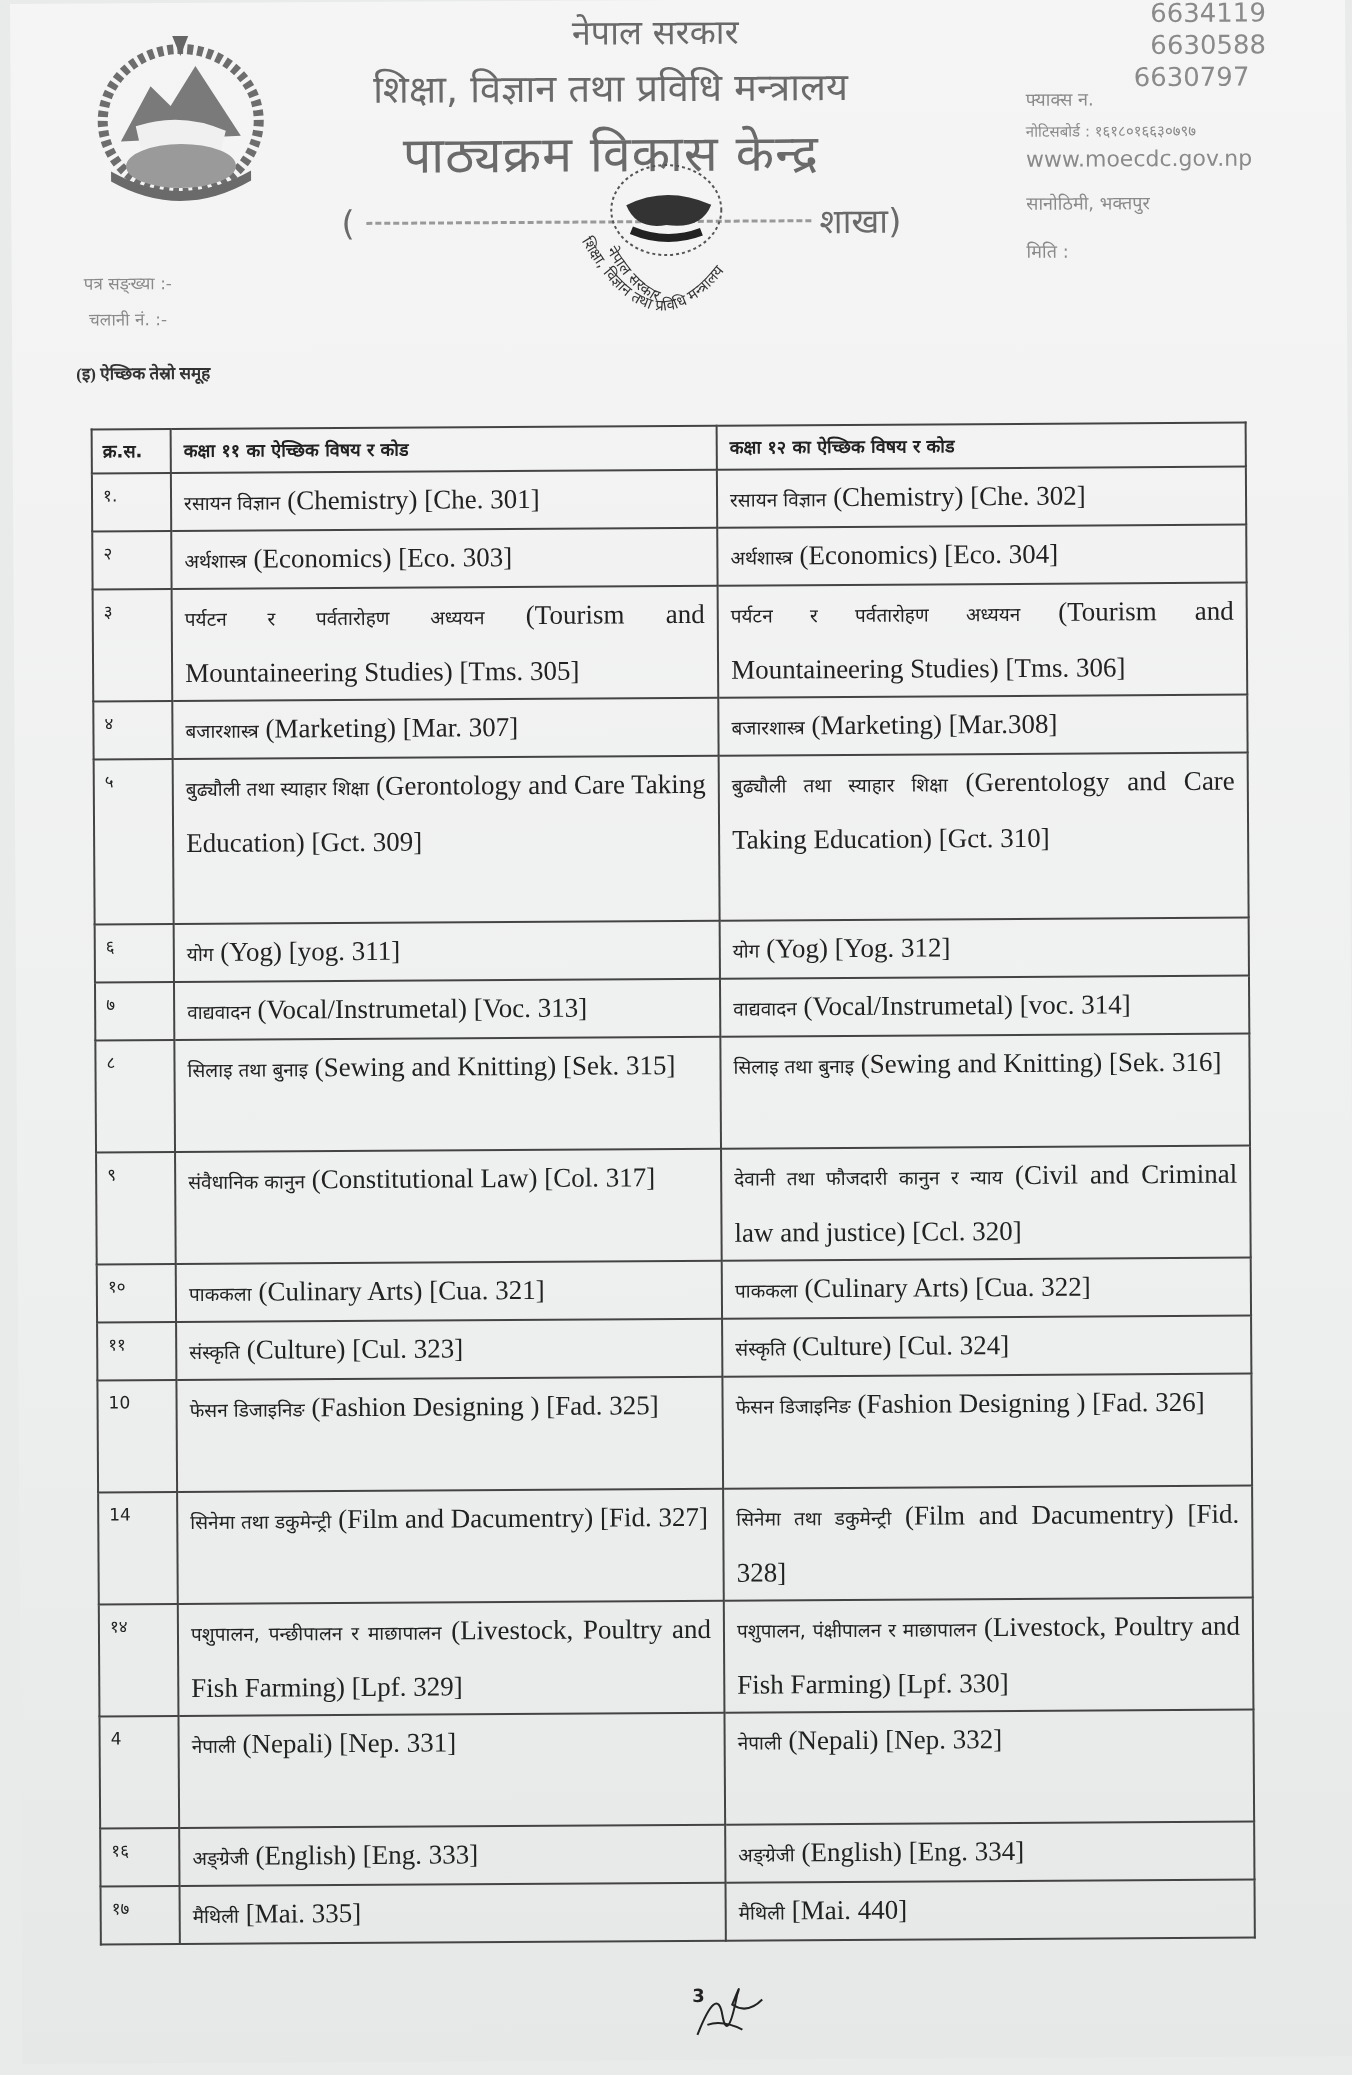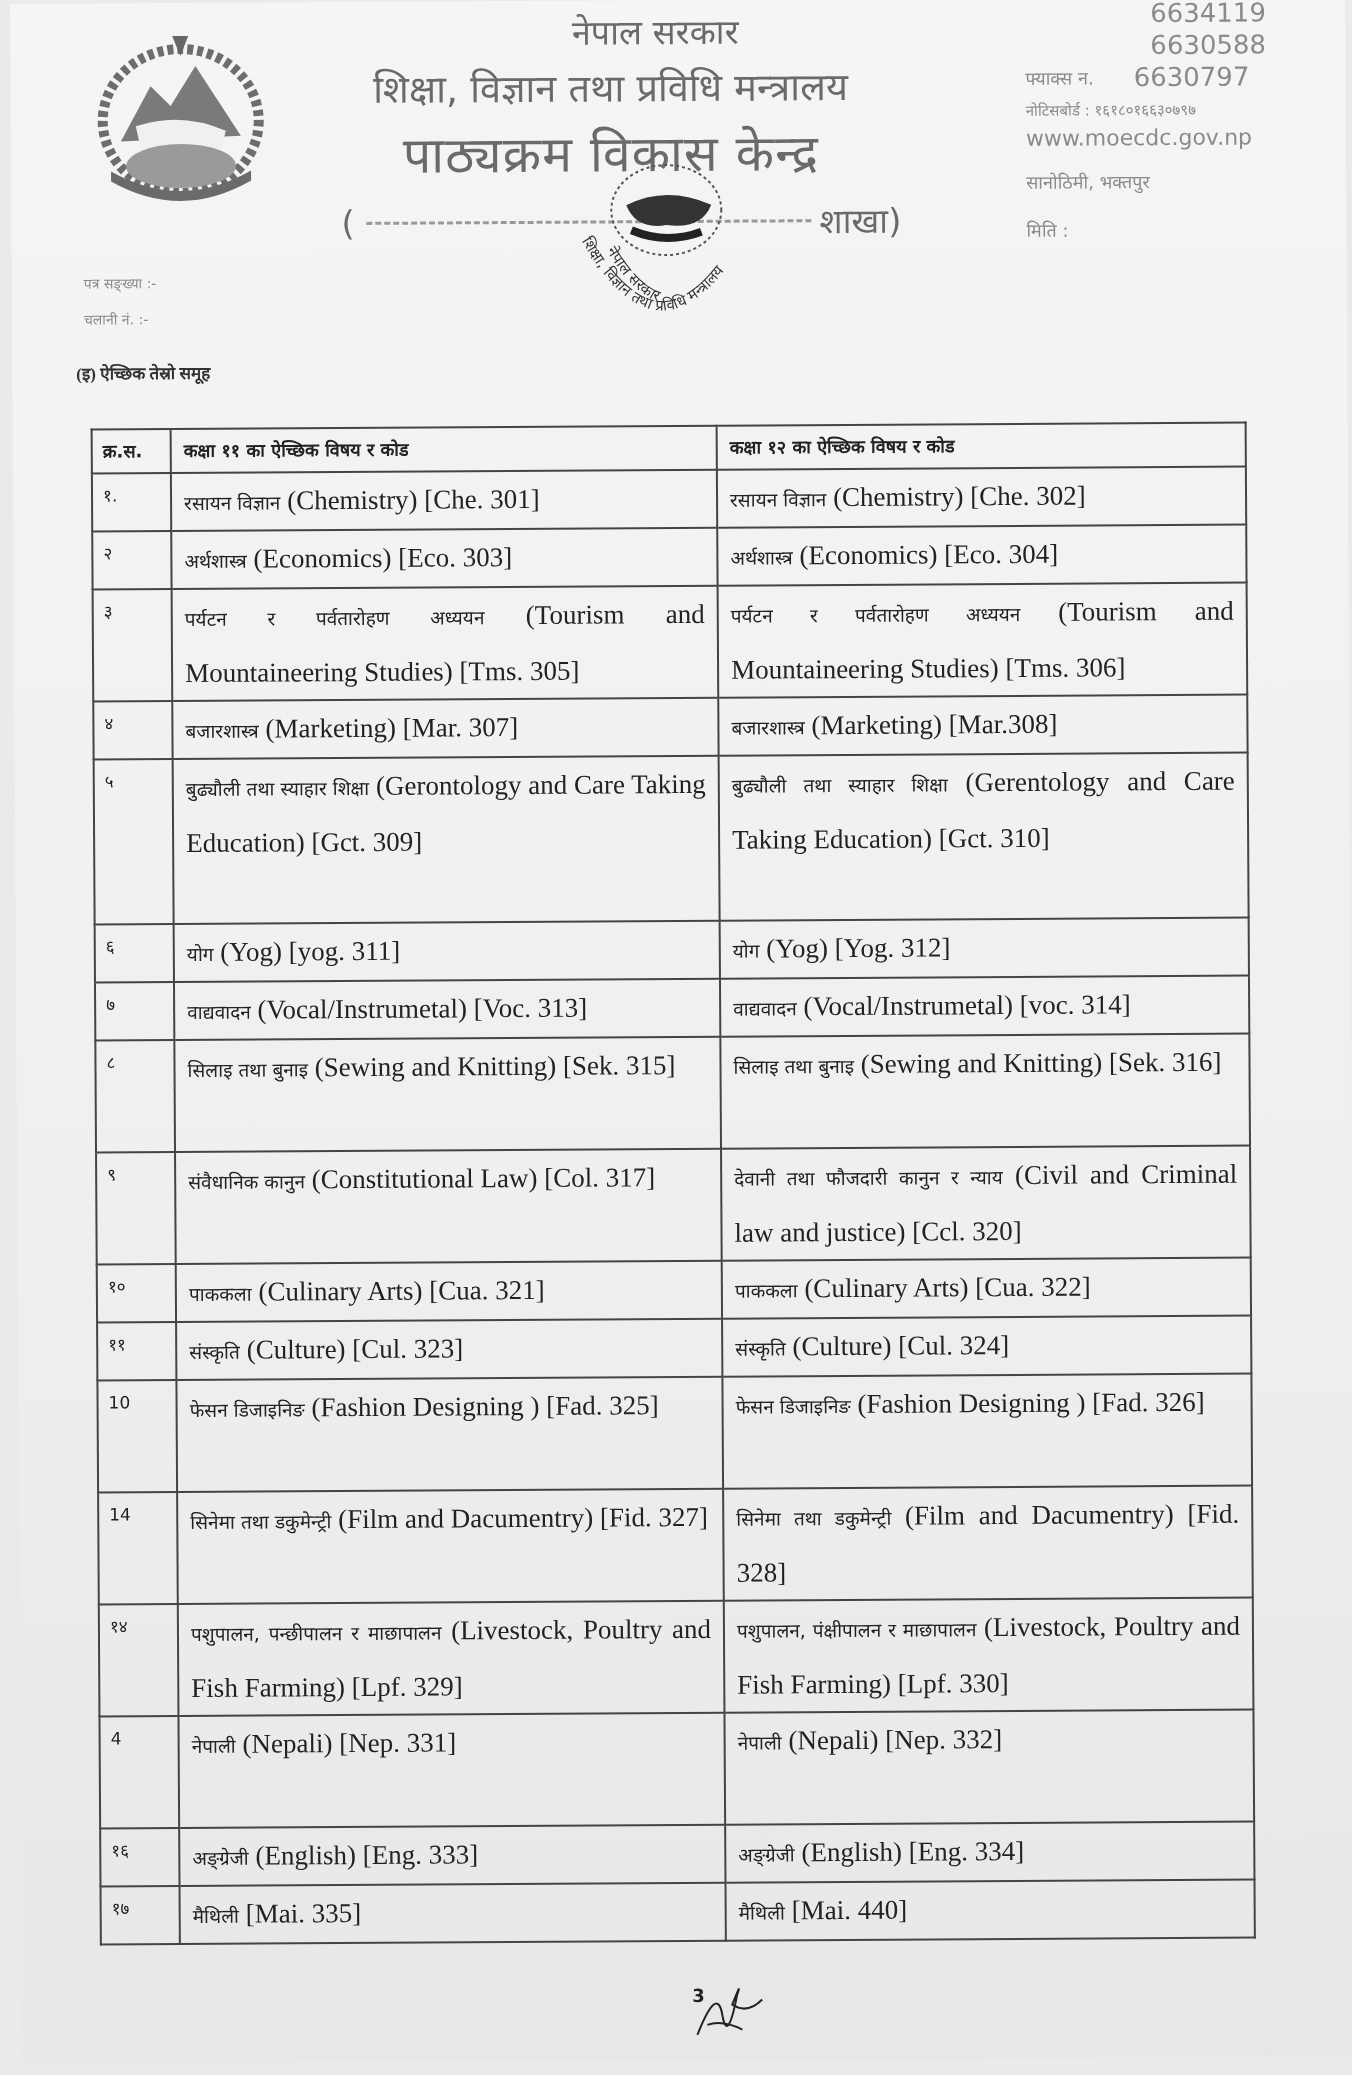--- a/index.html
+++ b/index.html
@@ -33,28 +33,28 @@
   .hc-line4 .dash { flex: 1; border-top: 3px dashed #999; margin: 0 8px 0 12px; height: 0; }
   .stamp {
     position: absolute; left: 540px; top: 160px; width: 240px; height: 220px;
   }
   .contact {
     position: absolute; left: 1015px; top: 0; width: 300px;
     font-family: "DejaVu Sans", sans-serif; color: #8a8a8a; font-size: 22px;
   }
   .contact .num { padding-left: 125px; font-size: 26px; line-height: 32px; }
   .contact .row { display: flex; gap: 20px; line-height: 34px; }
-  .contact .row .lbl { font-size: 18px; }
+  .contact .row .lbl { font-size: 18px; margin-top: 21px; }
   .contact .small { font-size: 15px; line-height: 30px; }
   .contact .web { font-size: 22px; line-height: 26px; }
   .contact .loc { margin-top: 18px; font-size: 18px; }
   .contact .date { margin-top: 24px; font-size: 18px; }
   .refs {
     position: absolute; left: 72px; top: 262px;
-    font-family: "DejaVu Sans", sans-serif; color: #8a8a8a; font-size: 14px; line-height: 36px;
+    font-family: "DejaVu Sans", sans-serif; color: #8a8a8a; font-size: 17px; line-height: 36px; text-align: center;
   }
   .group-title {
     position: absolute; left: 64px; top: 358px;
     font-family: Liberation Serif, serif; font-size: 17px; font-weight: bold; color: #333;
   }
   
   table.subjects {
     position: absolute; left: 78px; top: 425px; width: 1156px;
     border-collapse: collapse; background: transparent;
   }

